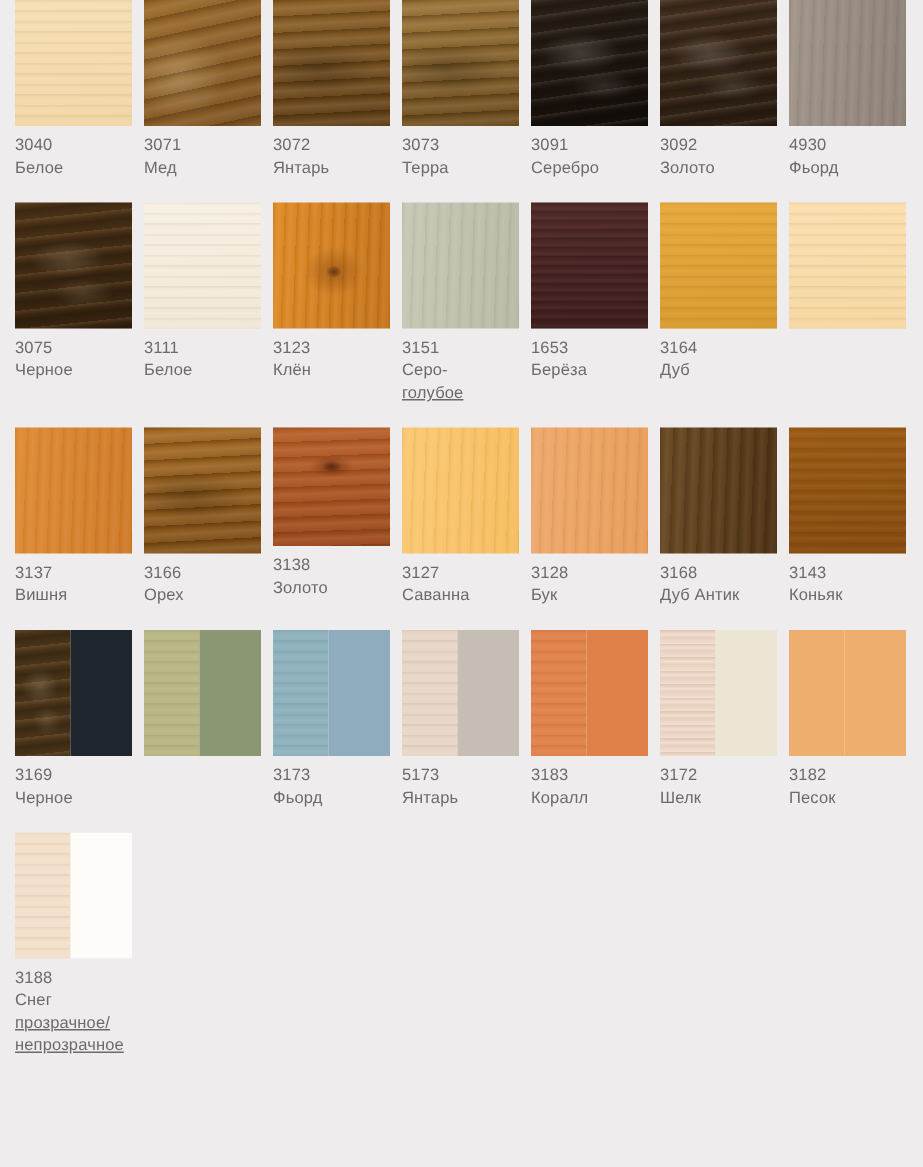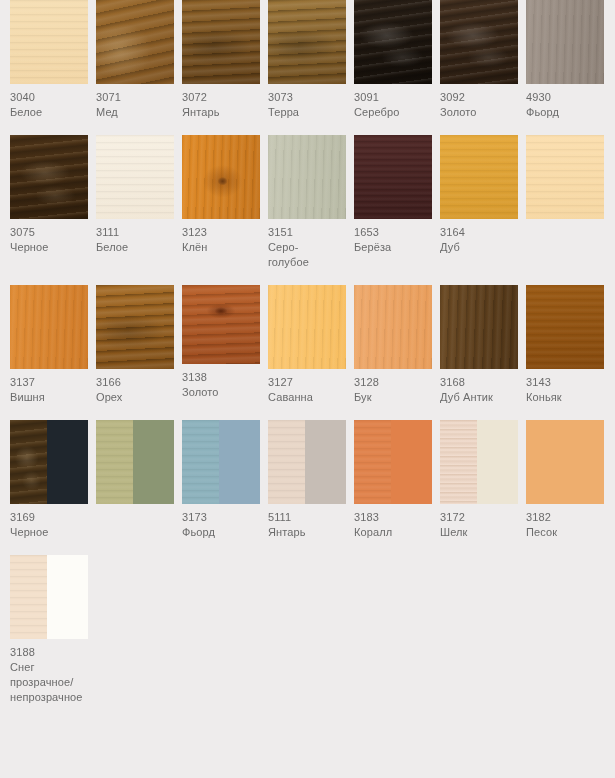--- a/index.html
+++ b/index.html
@@ -61,20 +61,21 @@
     letter-spacing: 0.1px;
   }
   .swatch-code {
     display: block;
   }
   .swatch-name {
     display: block;
   }
   .swatch-name-extra {
     display: block;
+    text-decoration: underline;
   }
 </style>
 </head>
 <body style="background: rgb(238, 236, 236);">
 
 <div class="chart">
   <div class="swatch-grid" id="grid">
       <div class="swatch-cell">
         <div class="swatch-tile" style="background: repeating-linear-gradient(rgba(0, 0, 0, 0.055) 0px, rgba(0, 0, 0, 0) 2px, rgba(255, 255, 255, 0.05) 4px, rgba(0, 0, 0, 0) 7px), linear-gradient(175deg, rgb(246, 223, 180) 0%, rgb(242, 214, 166) 100%);"></div>
         <div class="swatch-label">
@@ -244,21 +245,21 @@
           <span class="swatch-code">3173</span>
           <span class="swatch-name">Фьорд</span>
         </div>
       </div>
       <div class="swatch-cell">
         <div class="swatch-tile">
           <div class="half-left" style="background: repeating-linear-gradient(rgba(0, 0, 0, 0.055) 0px, rgba(0, 0, 0, 0) 2px, rgba(255, 255, 255, 0.05) 4px, rgba(0, 0, 0, 0) 7px), linear-gradient(175deg, rgb(232, 214, 199) 0%, rgb(232, 214, 199) 100%);"></div>
           <div class="half-right" style="background: rgb(198, 189, 181);"></div>
         </div>
         <div class="swatch-label">
-          <span class="swatch-code">5111</span>
+          <span class="swatch-code">5173</span>
           <span class="swatch-name">Янтарь</span>
         </div>
       </div>
       <div class="swatch-cell">
         <div class="swatch-tile">
           <div class="half-left" style="background: repeating-linear-gradient(rgba(0, 0, 0, 0.055) 0px, rgba(0, 0, 0, 0) 2px, rgba(255, 255, 255, 0.05) 4px, rgba(0, 0, 0, 0) 7px), linear-gradient(175deg, rgb(224, 130, 75) 0%, rgb(224, 130, 75) 100%);"></div>
           <div class="half-right" style="background: rgb(225, 129, 74);"></div>
         </div>
         <div class="swatch-label">
           <span class="swatch-code">3183</span>

